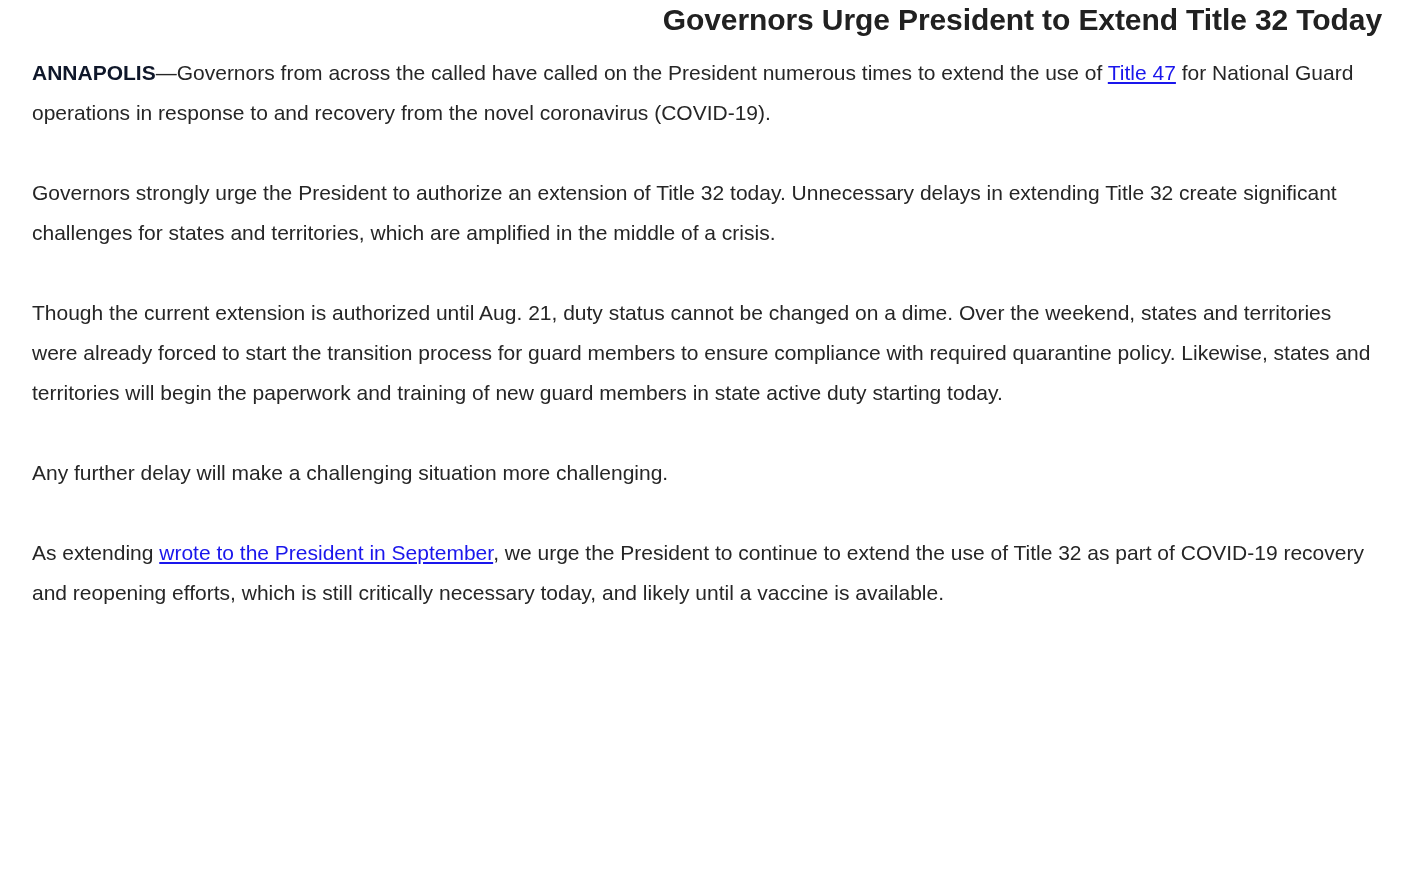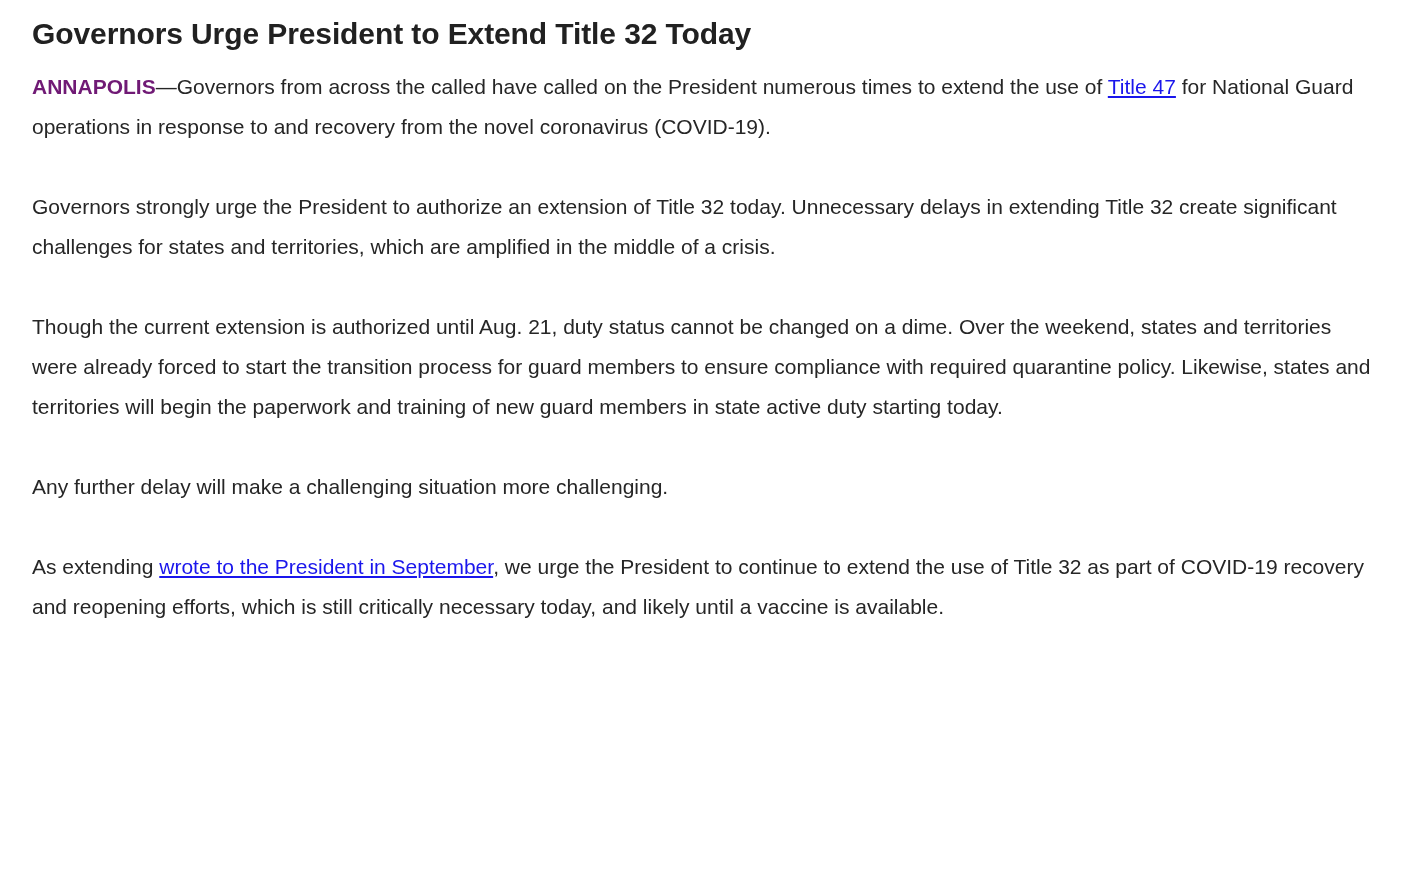--- a/index.html
+++ b/index.html
@@ -18,22 +18,22 @@
   }
   .page {
     box-sizing: border-box;
     width: 1414px;
     height: 888px;
     padding: 0 32px;
     background: #ffffff;
   }
   .doc-title {
     margin: 0;
-    padding-top: 14px;
-    text-align: left;
+    padding-top: 0;
+    text-align: right;
     font-size: 30px;
     line-height: 40px;
     font-weight: bold;
     color: #212121;
     letter-spacing: -0.1px;
   }
   .body-copy {
     margin-top: 13px;
   }
   p.para {
@@ -43,21 +43,21 @@
     color: #262626;
     font-weight: normal;
     text-align: left;
     word-spacing: 0px;
   }
   p.para:last-child {
     margin-bottom: 0;
   }
   .lede {
     font-weight: bold;
-    color: #701a75;
+    color: #0f172a;
   }
   a.doclink {
     color: #1a16ec;
     text-decoration: underline;
     text-underline-offset: 2px;
     text-decoration-thickness: 2px;
     cursor: pointer;
   }
 </style>
 </head>

